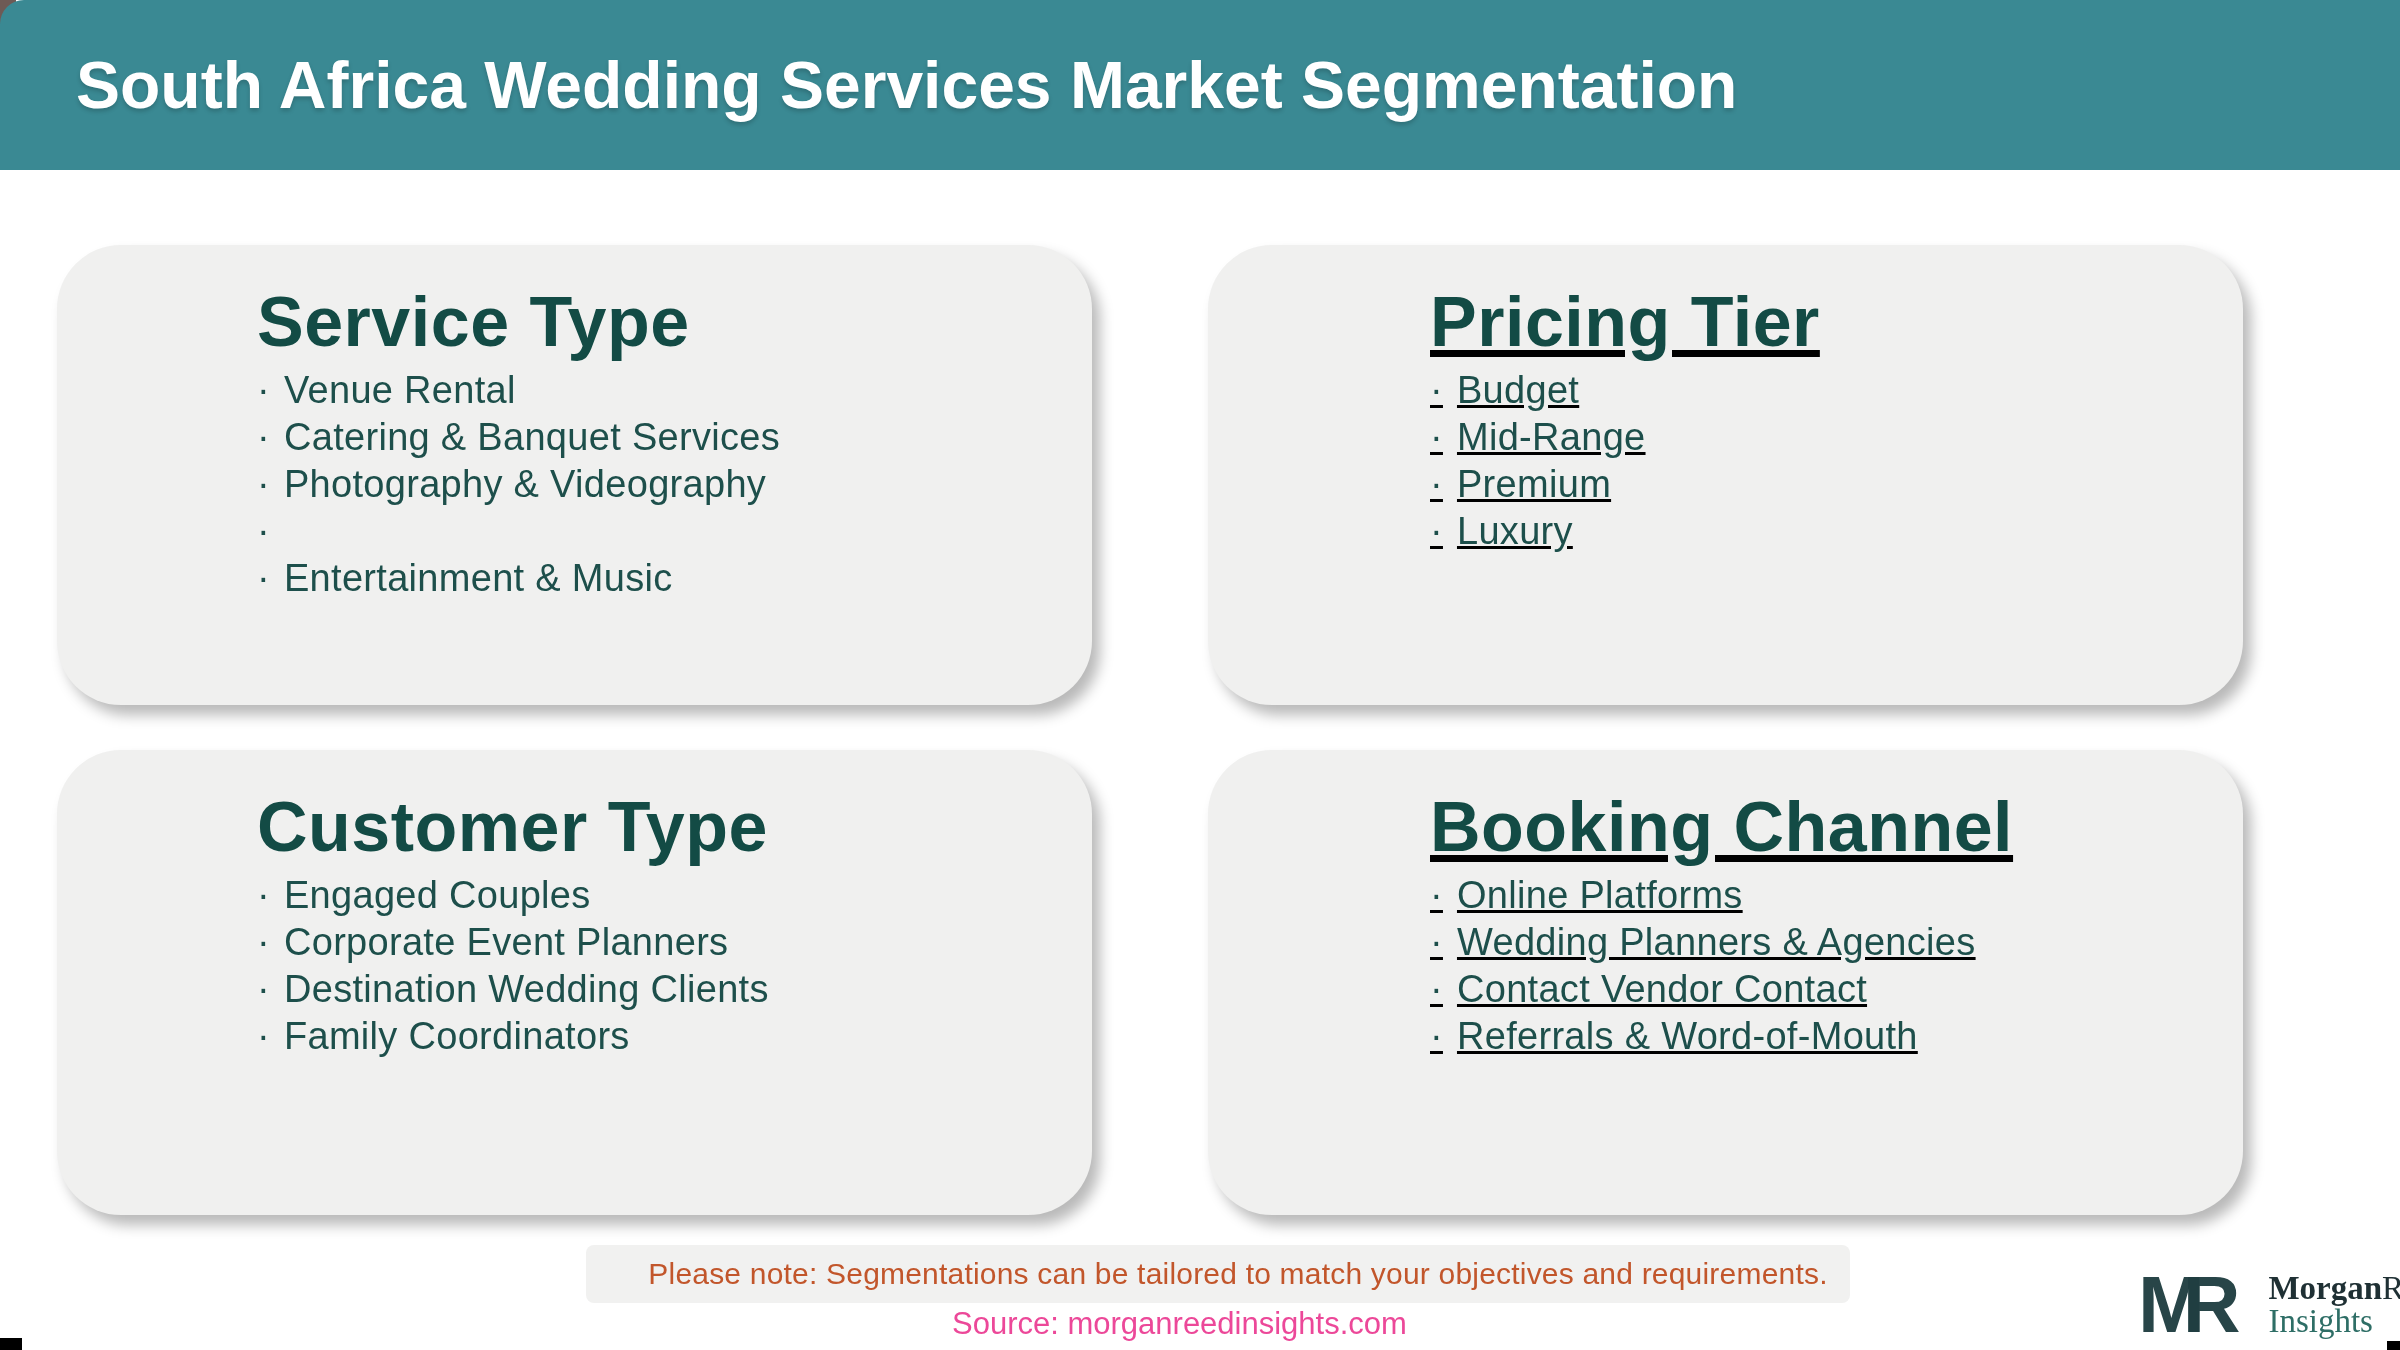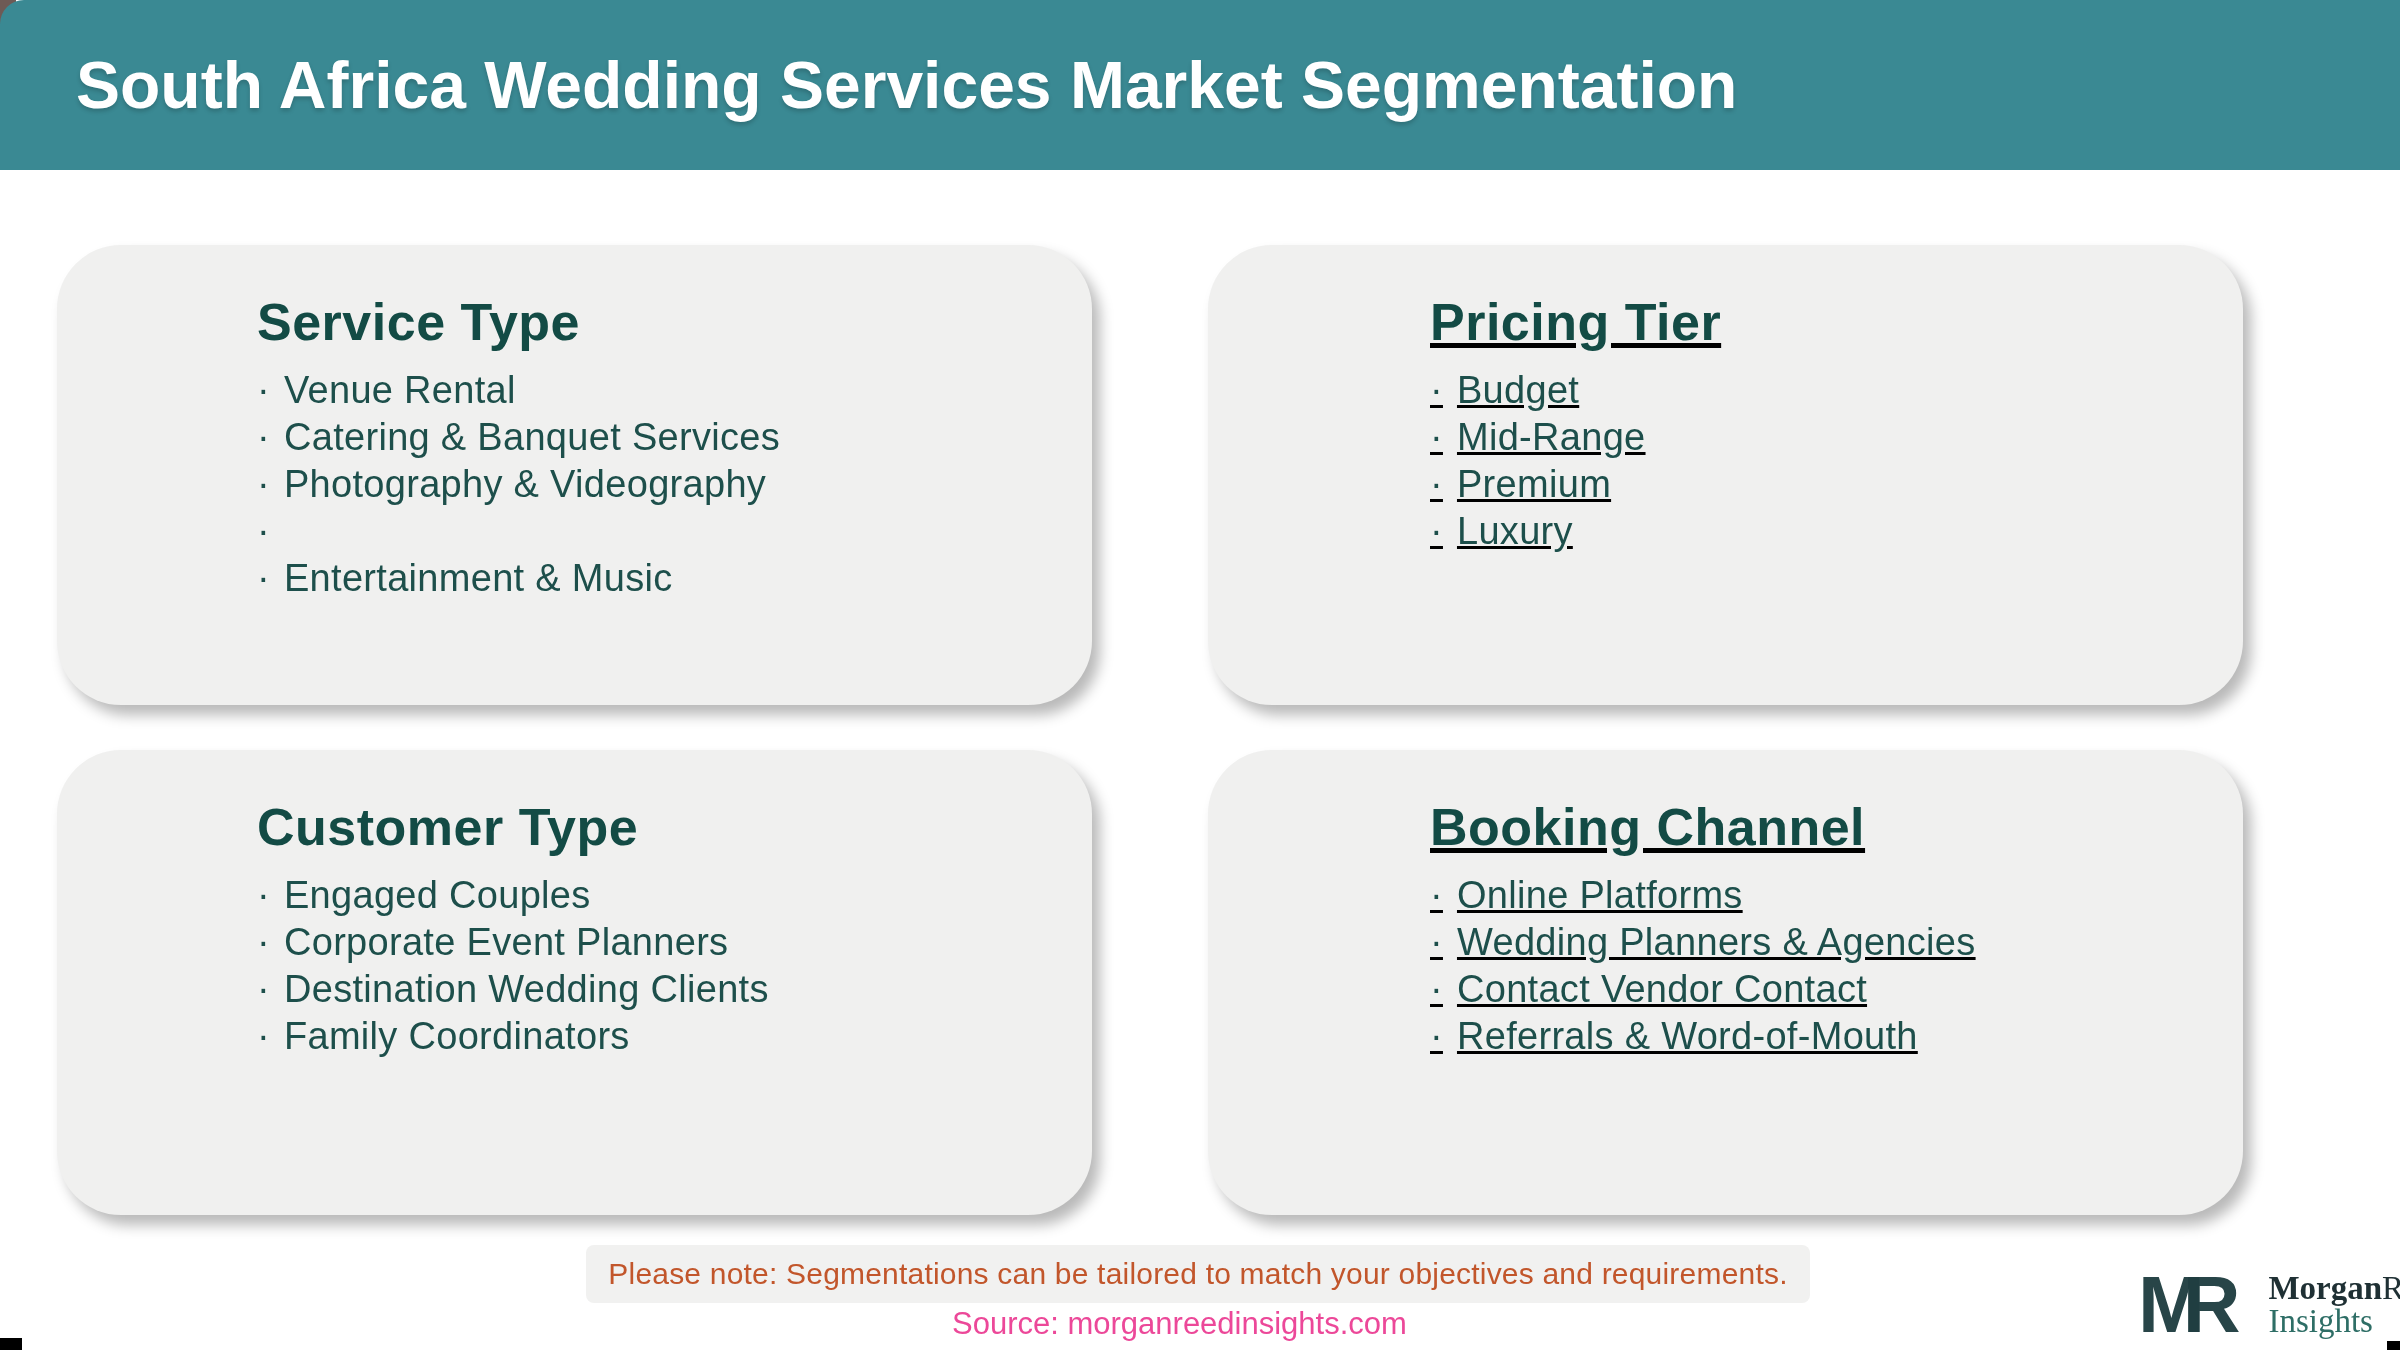--- a/index.html
+++ b/index.html
@@ -47,21 +47,21 @@
   .card-0 { left:57px;   top:245px; width:1035px; height:460px; }
   .card-1 { left:1208px; top:245px; width:1035px; height:460px; }
   .card-2 { left:57px;   top:750px; width:1035px; height:465px; }
   .card-3 { left:1208px; top:750px; width:1035px; height:465px; }
 
   .card .inner { padding:46px 40px 0 200px; }
   .card-1 .inner, .card-3 .inner { padding-left:222px;text-decoration:underline; }
 
   .card h2 {
     margin:0 0 14px 0;
-    font-size:52px;
+    font-size:70px;
     line-height:62px;
     font-weight:bold;
     color:#134B45;
     letter-spacing:0.5px;
   }
   .item {
     display:flex;
     align-items:baseline;
     font-size:38px;
     line-height:47px;
@@ -75,20 +75,21 @@
   }
 
   .note {
     position:absolute;
     left:586px; top:1245px;
     width:1224px; height:58px;
     background:#F1F1F0;
     border-radius:8px;
     display:flex; align-items:center; justify-content:center;
     z-index:1;
+    padding-left:40px;
   }
   .note .note-text {
     font-size:30px;
     color:#C2562B;
     letter-spacing:0.2px;
     white-space:nowrap;
   }
 
   .source {
     position:absolute;

